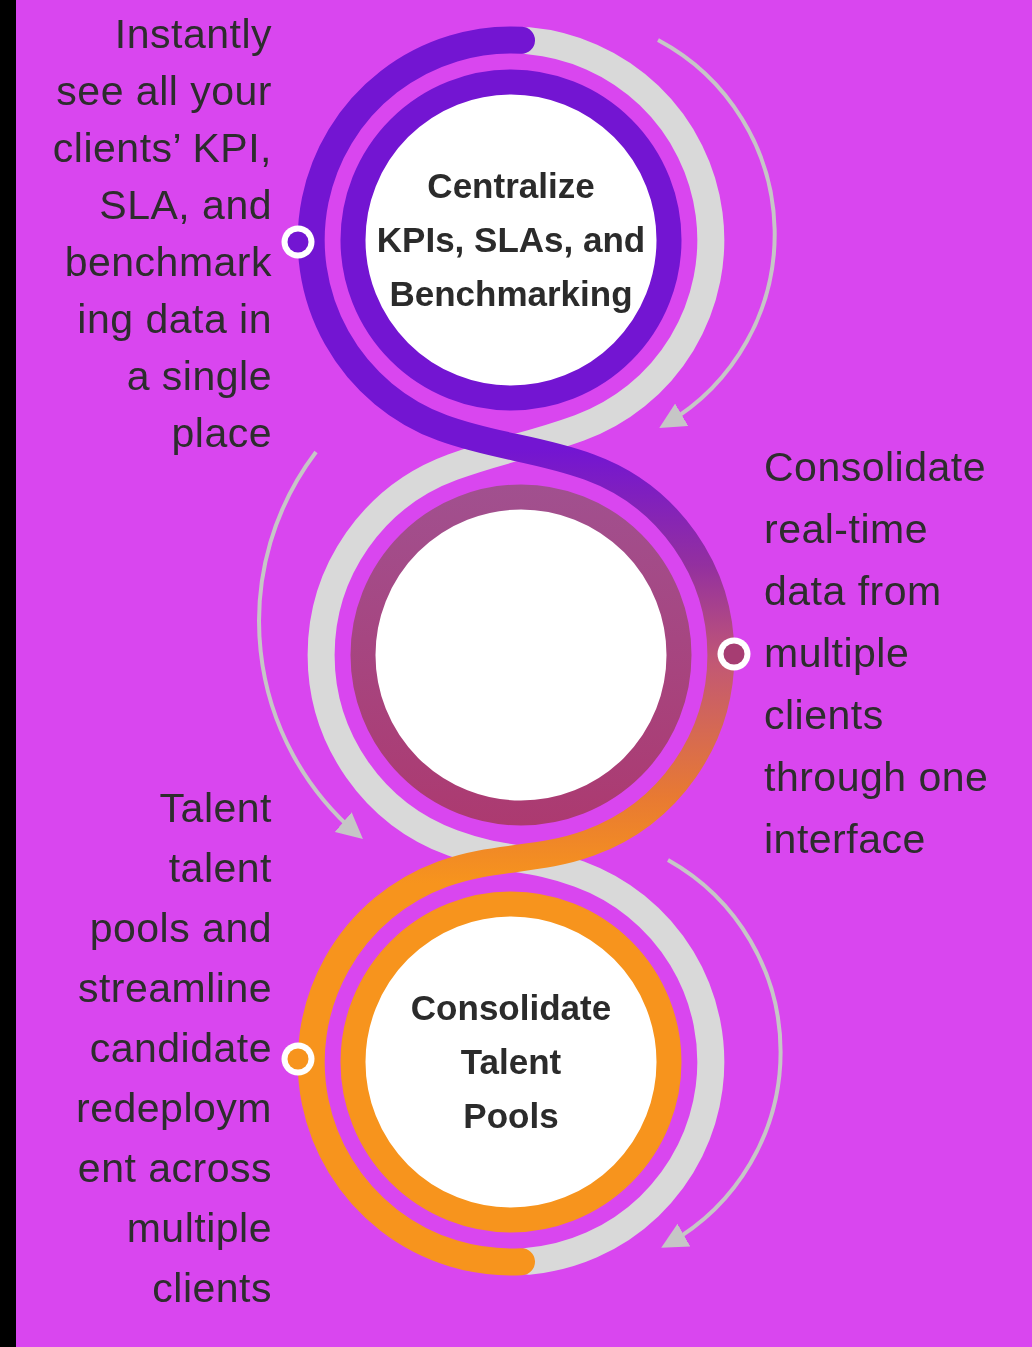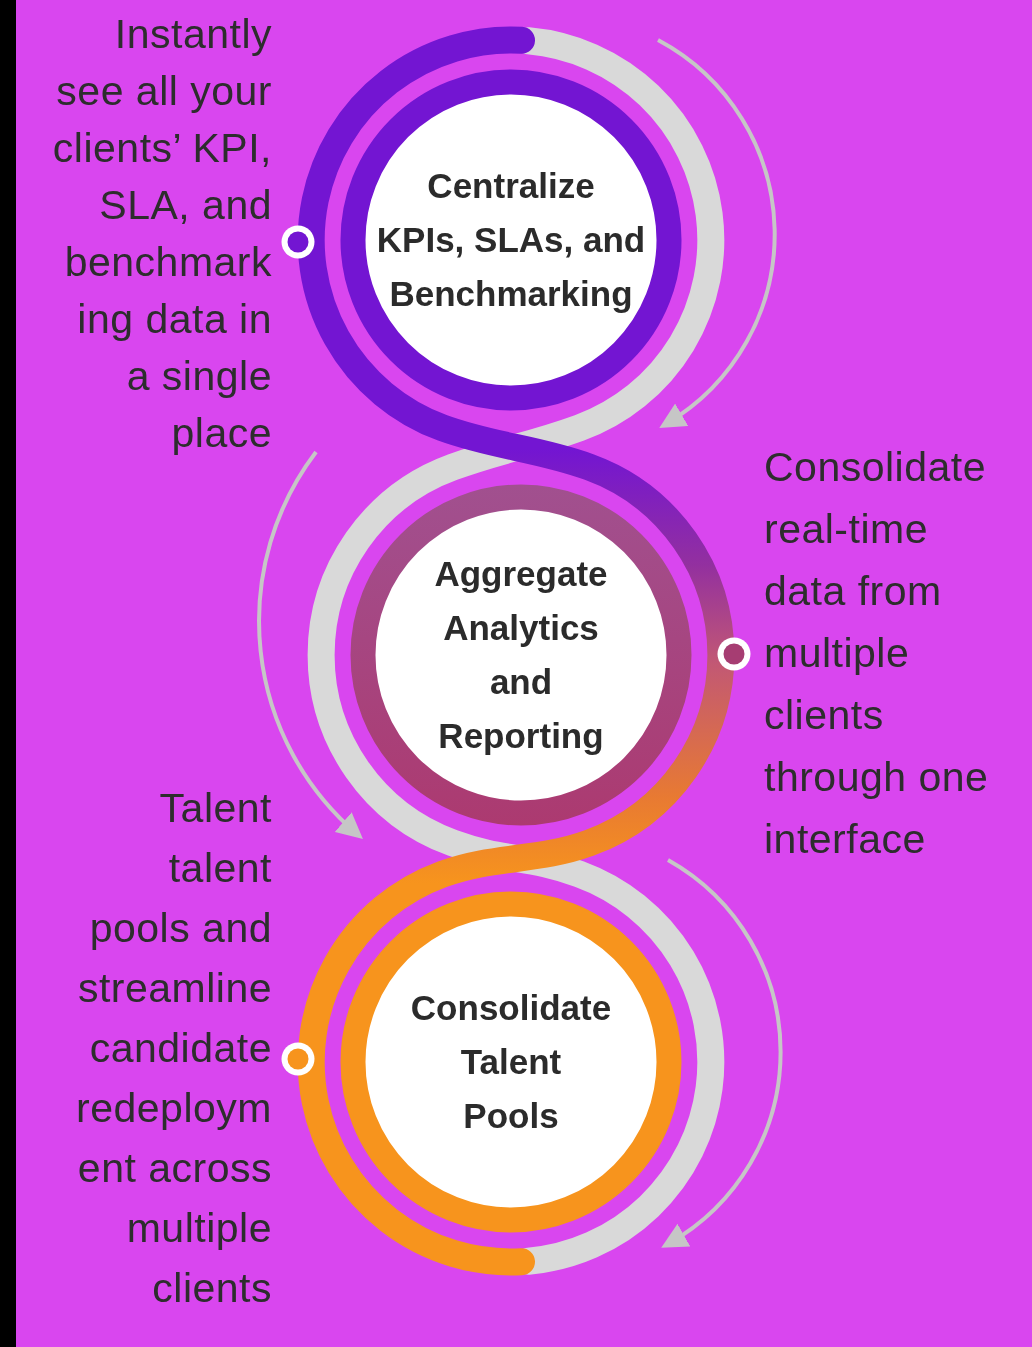--- a/index.html
+++ b/index.html
@@ -123,22 +123,18 @@
 candidate
 redeploym
 ent across
 multiple
 clients</div>
 
   <div id="circleLabel1" class="circle-label">Centralize
 KPIs, SLAs, and
 Benchmarking</div>
 
-  <div id="circleLabel2" class="circle-label">Aggregate
-Analytics
-and
-Reporting</div>
 
   <div id="circleLabel3" class="circle-label">Consolidate
 Talent
 Pools</div>
 
 </div>
 
 </body></html>

